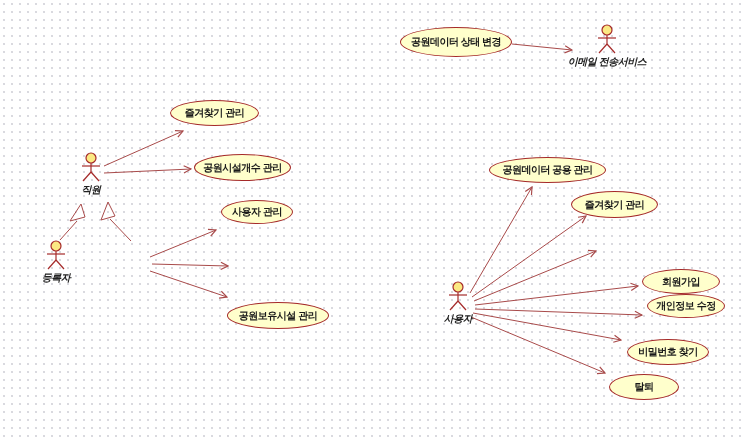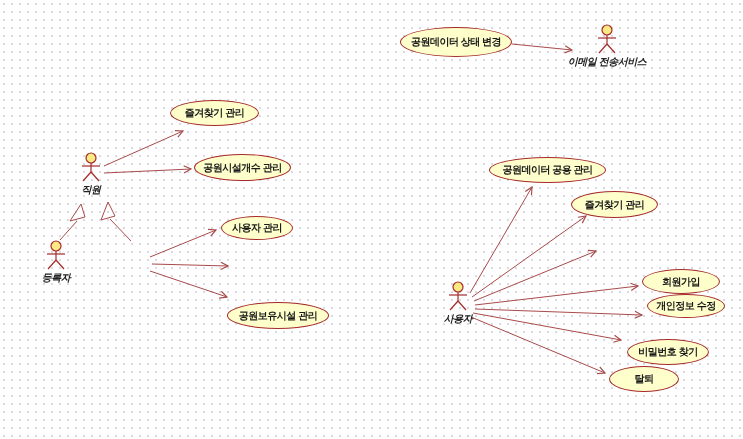--- a/index.html
+++ b/index.html
@@ -68,42 +68,42 @@
 
   <div class="usecase" style="left:400px;top:27px;width:112px;height:30px">
     <span class="uc-label">공원데이터 상태 변경</span>
   </div>
   <div class="usecase" style="left:170px;top:100px;width:89px;height:26px">
     <span class="uc-label">즐겨찾기 관리</span>
   </div>
   <div class="usecase" style="left:194px;top:154px;width:97px;height:27px">
     <span class="uc-label">공원시설개수 관리</span>
   </div>
-  <div class="usecase" style="left:221px;top:216px;width:72px;height:24px">
+  <div class="usecase" style="left:221px;top:200px;width:72px;height:24px">
     <span class="uc-label">사용자 관리</span>
   </div>
   <div class="usecase" style="left:227px;top:302px;width:102px;height:27px">
     <span class="uc-label">공원보유시설 관리</span>
   </div>
   <div class="usecase" style="left:489px;top:157px;width:117px;height:26px">
     <span class="uc-label">공원데이터 공용 관리</span>
   </div>
   <div class="usecase" style="left:571px;top:191px;width:87px;height:27px">
     <span class="uc-label">즐겨찾기 관리</span>
   </div>
   <div class="usecase" style="left:642px;top:269px;width:78px;height:25px">
     <span class="uc-label">회원가입</span>
   </div>
   <div class="usecase" style="left:647px;top:294px;width:78px;height:24px">
     <span class="uc-label">개인정보 수정</span>
   </div>
   <div class="usecase" style="left:627px;top:339px;width:82px;height:26px">
     <span class="uc-label">비밀번호 찾기</span>
   </div>
-  <div class="usecase" style="left:609px;top:366px;width:70px;height:26px">
+  <div class="usecase" style="left:609px;top:374px;width:70px;height:26px">
     <span class="uc-label">탈퇴</span>
   </div>
 
   <div class="actor" style="left:36px;top:152px">
     <svg width="24" height="32" viewBox="0 0 24 32">
       <g stroke="#A52A2A" stroke-width="1.2" fill="none">
         <circle cx="12" cy="6" r="5" fill="#FBE983"></circle>
         <line x1="12" y1="11" x2="12" y2="20"></line>
         <line x1="3" y1="14" x2="21" y2="14"></line>
         <line x1="12" y1="20" x2="4" y2="29"></line>

